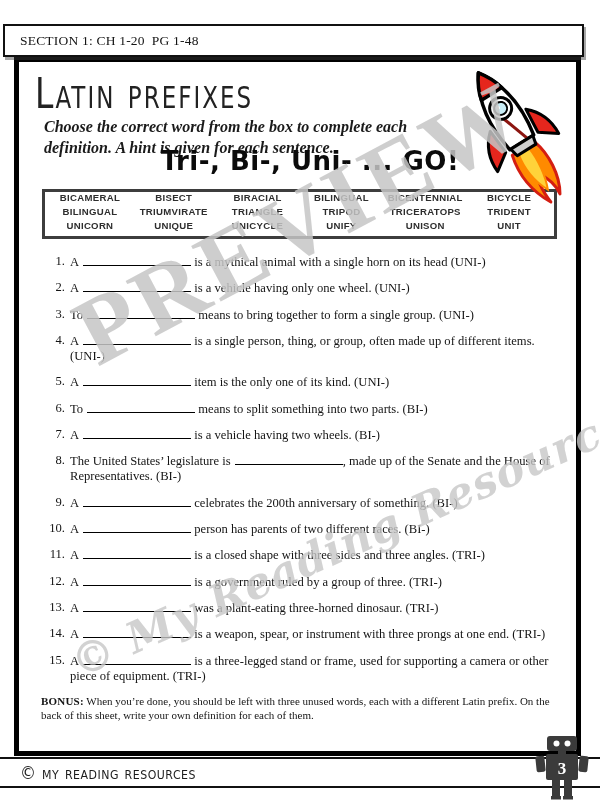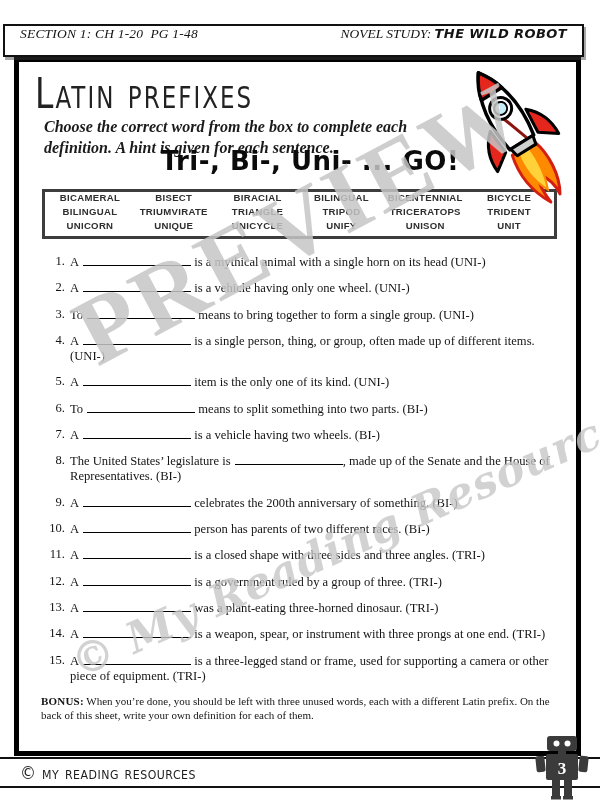--- a/index.html
+++ b/index.html
@@ -3,22 +3,22 @@
 <meta charset="utf-8">
 <style>
   * { margin:0; padding:0; box-sizing:border-box; }
   html,body { width:600px; height:800px; background:#fff; overflow:hidden; }
   body { position:relative; font-family:"Liberation Serif", serif; color:#141414; }
 
   
   .header-box{
     position:absolute; left:3px; top:24px; width:581px; height:33px;
     background:#fff; border:2px solid #111; box-shadow:2px 3px 0 rgba(60,60,60,.45);
-    display:flex; justify-content:space-between; align-items:flex-start;
-    padding:0 15px; z-index:2;font-style:italic;
+    display:flex; justify-content:space-between; align-items:center;
+    padding:0 15px; z-index:2;
   }
   .header-left{ font-size:13.5px; white-space:pre; letter-spacing:.2px; }
   .header-right{ font-size:13.5px; white-space:pre; }
   .novel-title{ font-family:"DejaVu Sans", sans-serif; font-weight:900; font-size:13px; letter-spacing:.4px; }
 
   
   .frame{
     position:absolute; left:14px; top:57px; width:567px; height:699px;
     border:5px solid #000; background:#fff; z-index:1;
   }
@@ -97,21 +97,20 @@
     transform:scaleY(1.15); transform-origin:left center;
   }
   .footer-credit::first-letter{ text-transform:none; }
   .robot{ position:absolute; left:533px; top:735px; width:60px; height:65px; z-index:5; }
 </style>
 </head>
 <body>
 
 <div class="header-box">
   <span class="header-left">SECTION 1: CH 1-20  PG 1-48</span>
-  <span class="header-right"><span>NOVEL STUDY: </span><span class="novel-title">THE WILD ROBOT</span></span>
 </div>
 
 <div class="frame">
   <div class="frame-inner">
 
     <div class="ws-title">Latin Prefixes</div>
 
     <div class="instructions">Choose the correct word from the box to complete each definition. A hint is given for each sentence.</div>
 
     <svg class="rocket" viewBox="0 0 130 160">

